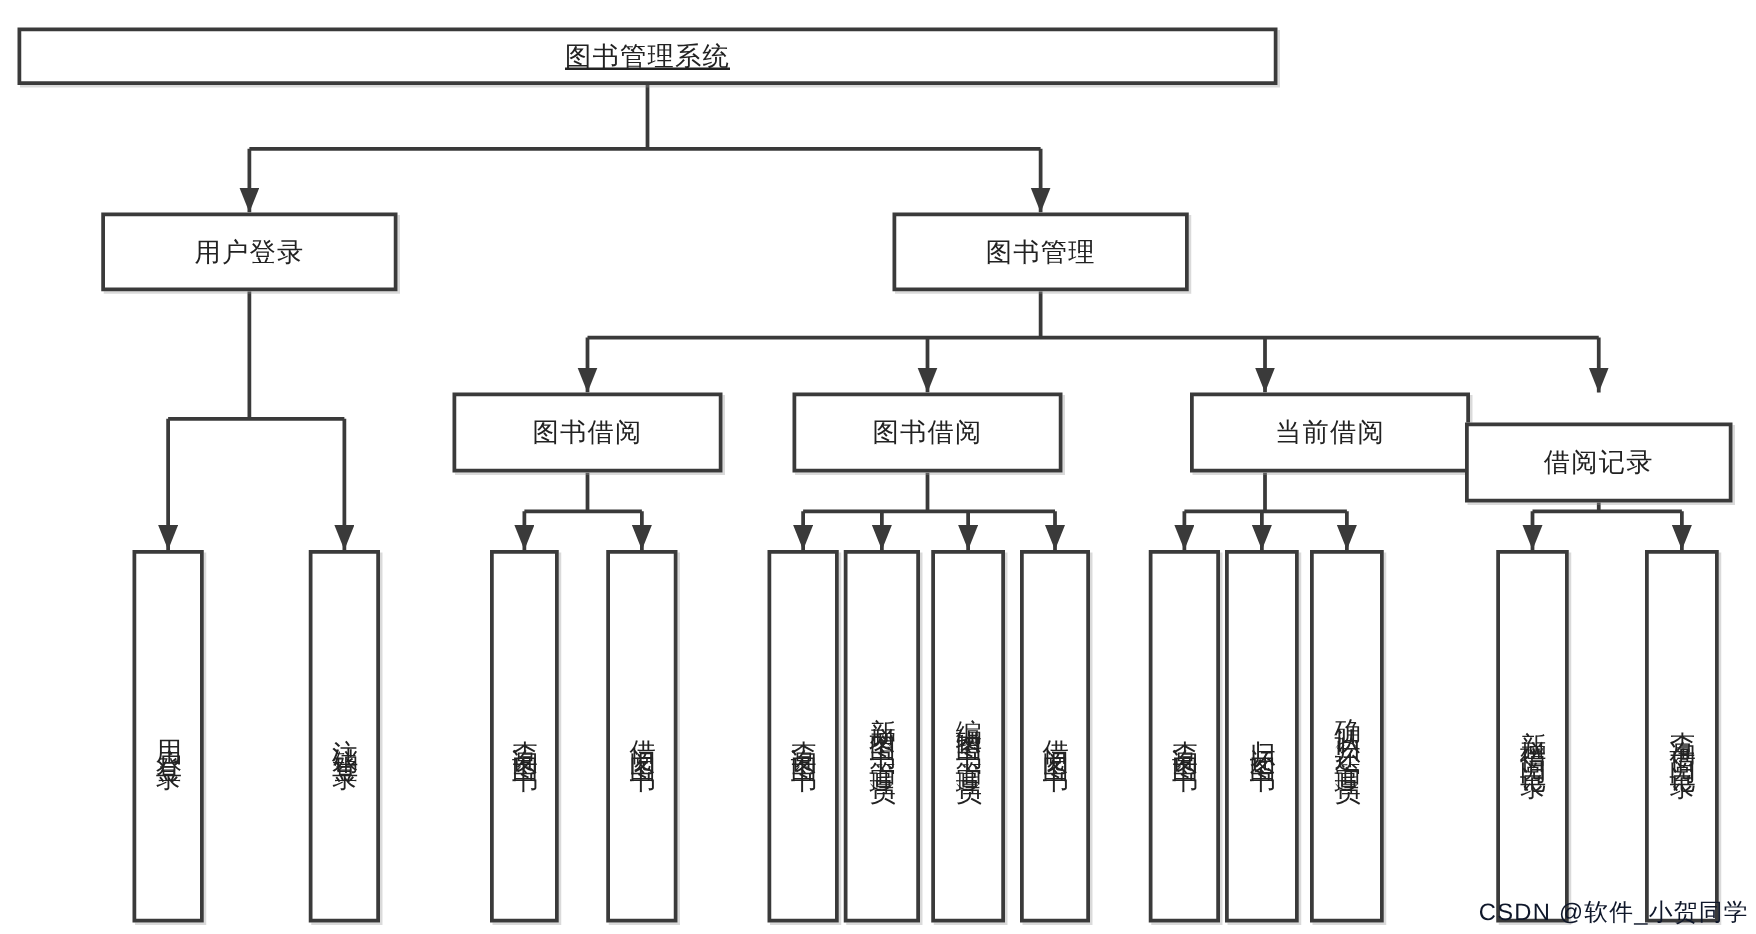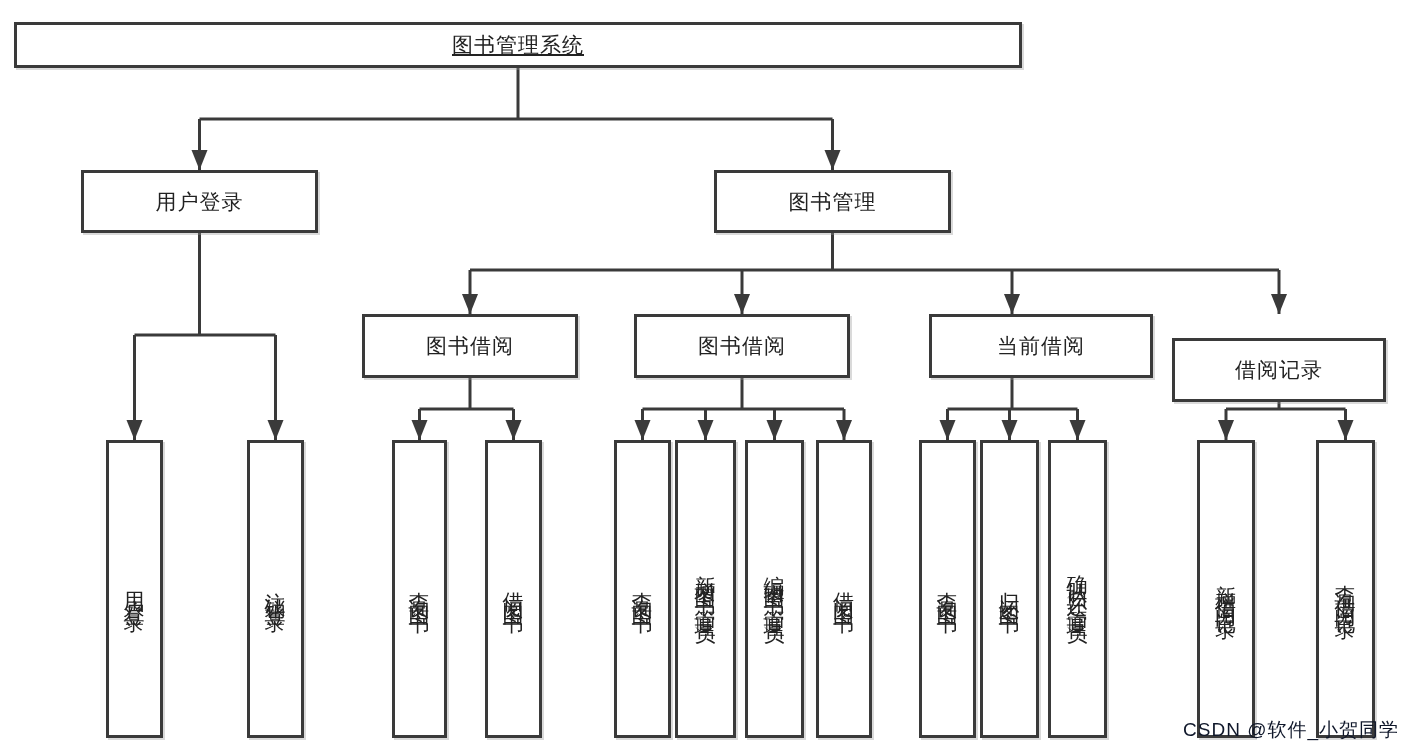--- a/index.html
+++ b/index.html
@@ -97,21 +97,21 @@
   <div class="box l2" style="left:714px;width:237px;">
     <span class="h-label">图书管理</span>
   </div>
 
   <div class="box l3" style="left:362px;width:216px;">
     <span class="h-label">图书借阅</span>
   </div>
   <div class="box l3" style="left:634px;width:216px;">
     <span class="h-label">图书借阅</span>
   </div>
-  <div class="box l3" style="left:929px;width:224px;">
+  <div class="box l3" style="left:952px;width:224px;">
     <span class="h-label">当前借阅</span>
   </div>
   <div class="box l3" style="left:1172px;width:214px;margin-top:24px;">
     <span class="h-label">借阅记录</span>
   </div>
 
   <div class="box leaf" style="left:106px;width:57px;">
     <span class="v-text">用户登录</span>
   </div>
   <div class="box leaf" style="left:247px;width:57px;">

